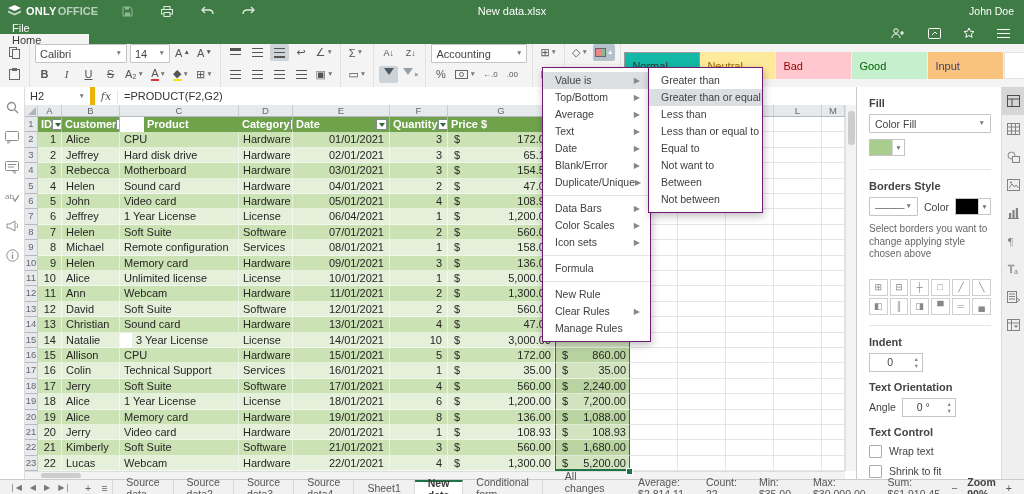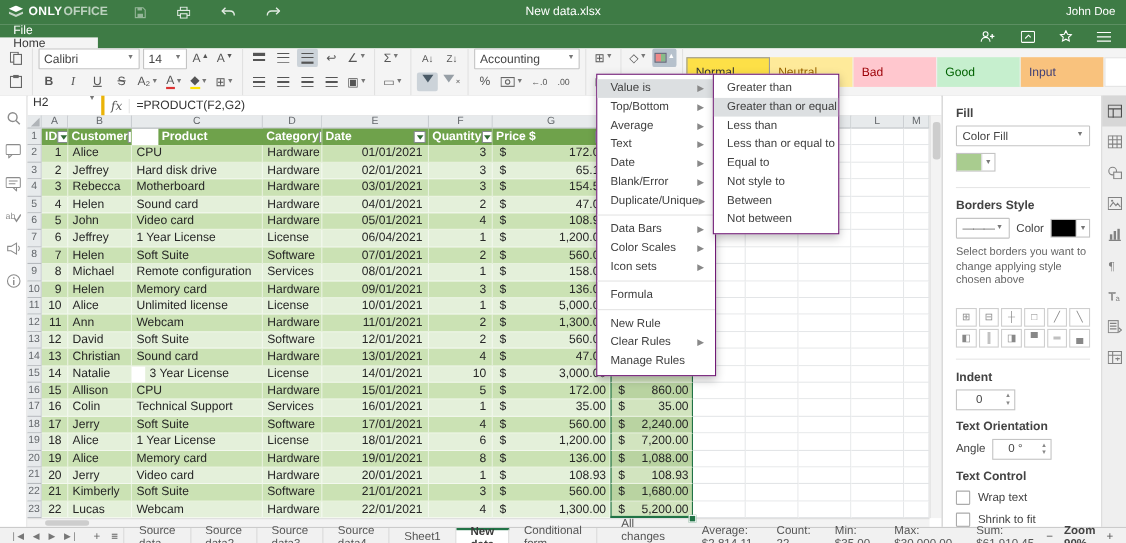--- a/index.html
+++ b/index.html
@@ -49,21 +49,21 @@
   
   #gallery{display:flex;align-items:center;padding-left:3px}
   .tile{width:76px;height:27px;display:flex;align-items:center;padding-left:7px;font-size:11px;
         box-sizing:border-box;border-right:1px solid #f0f0f0}
   .tile.normal{border:1px solid #9b9b9b}
   .tile.empty{width:44px;background:#fff;border:1px solid #e3e3e3}
 
   
   #formulabar{position:absolute;left:25px;top:87px;width:831px;height:18px;background:#fff;
               border-bottom:1px solid #cfcfcf;display:flex;align-items:center;font-size:11px;color:#333}
-  #namebox{width:70px;height:100%;border-right:3px solid #eab308;display:flex;align-items:flex-start;
+  #namebox{width:70px;height:100%;border-right:5px solid #eab308;display:flex;align-items:center;
            justify-content:space-between;padding:0 5px;box-sizing:border-box}
   #fxbtn{width:22px;text-align:center;font-family:"DejaVu Serif",serif;font-style:italic;color:#555;
          border-right:1px solid #e6e6e6}
   #formula-text{padding-left:6px}
 
   
   #leftbar{position:absolute;left:0;top:87px;width:25px;height:392px;background:#fff;
            border-right:1px solid #dcdcdc;display:flex;flex-direction:column;align-items:center;
            padding-top:14px;gap:17px;box-sizing:border-box}
   #leftbar svg{display:block;opacity:.75}
@@ -380,21 +380,21 @@
             <span class="cfico"></span>
             <span class="car" style="color:#fff">▲</span>
           </span>
       </div>
       <div class="tb-row">
         <span class="tbtn">▦<span class="car">▼</span></span>
       </div>
     </div>
 
     <div id="gallery">
-        <div class="tile normal" style="background: #fde047; color: rgb(51, 51, 51);">Normal</div>
+        <div class="tile normal" style="background: #14b8a6; color: rgb(51, 51, 51);">Normal</div>
         <div class="tile" style="background: rgb(254, 234, 154); color: rgb(156, 101, 0);">Neutral</div>
         <div class="tile" style="background: rgb(255, 199, 206); color: rgb(156, 0, 6);">Bad</div>
         <div class="tile" style="background: rgb(198, 239, 206); color: rgb(0, 97, 0);">Good</div>
         <div class="tile" style="background: rgb(249, 194, 125); color: rgb(63, 63, 118);">Input</div>
         <div class="tile empty"></div>
       </div>
 
   </div>
 
   <div id="formulabar">
@@ -1147,18 +1147,18 @@
       <div class="mi">
         <span>Manage Rules</span>
       </div>
     </div>
   <div id="cfsubmenu" class="menu">
       <div class="mi">Greater than</div>
       <div class="mi hl">Greater than or equal to</div>
       <div class="mi">Less than</div>
       <div class="mi">Less than or equal to</div>
       <div class="mi">Equal to</div>
-      <div class="mi">Not style to</div>
+      <div class="mi">Not want to</div>
       <div class="mi">Between</div>
       <div class="mi">Not between</div>
     </div>
 
 </div>
 
 </body></html>

